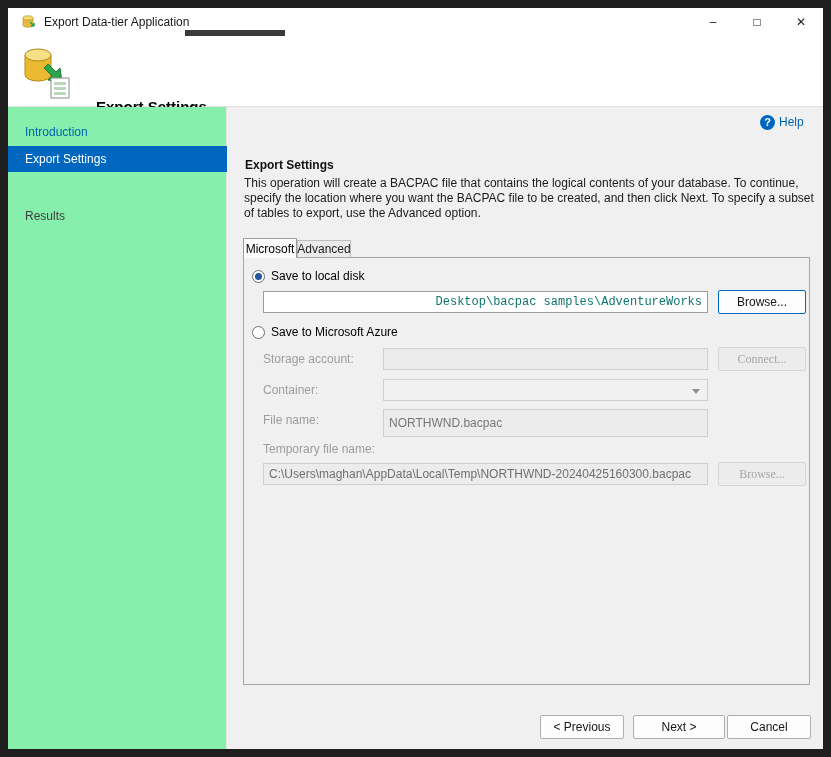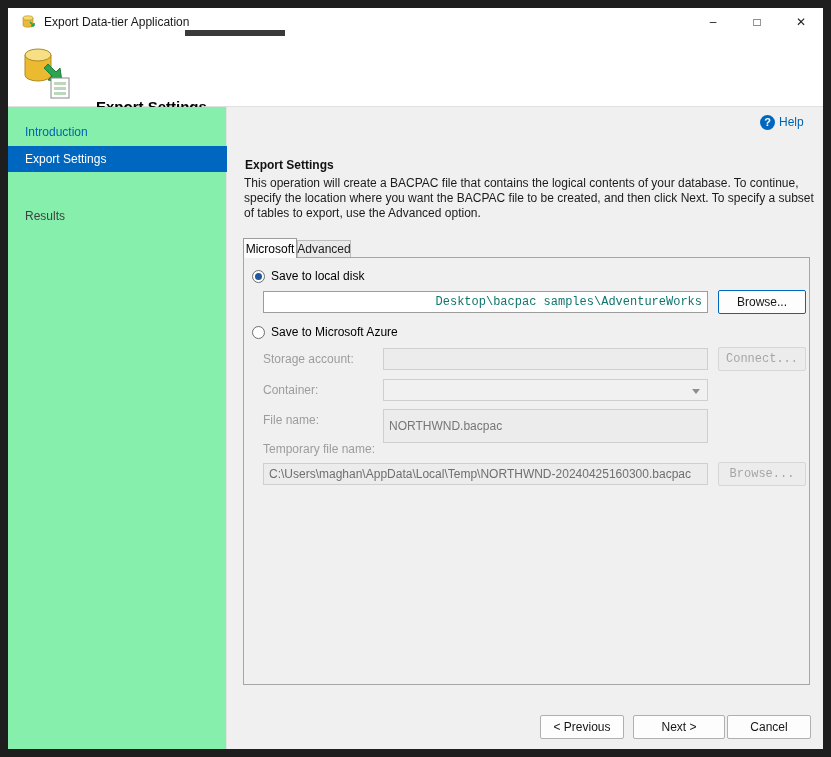--- a/index.html
+++ b/index.html
@@ -29,21 +29,21 @@
   .panel{left:243px;top:257px;width:567px;height:428px;background:#f0f0f0;border:1px solid #a6a6a6;box-sizing:border-box;z-index:2}
   .radio{width:13px;height:13px;border:1px solid #6e6e6e;border-radius:50%;background:#fff;box-sizing:border-box;display:flex;align-items:center;justify-content:center}
   .radiodot{width:7px;height:7px;border-radius:50%;background:#20589c}
   .fieldlabel{font-size:12px;color:#000;white-space:nowrap}
   .graylabel{font-size:12px;color:#9d9d9d;white-space:nowrap}
   .tinput{box-sizing:border-box;border:1px solid #9c9c9c;background:#fff;font-family:Liberation Mono, monospace;font-size:12px;padding:0 5px;color:#0f766e}
   .tinput.right{text-align:right}
   .dinput{box-sizing:border-box;border:1px solid #cfcfcf;background:#ececec;font-family:"Liberation Sans",sans-serif;font-size:12px;padding:0 5px;color:#767676}
   .btn{background:#fdfdfd;border:1px solid #b0b0b0;border-radius:2px;font-size:12px;color:#161616;display:flex;align-items:center;justify-content:center;box-sizing:border-box;font-family:"Liberation Sans",sans-serif;padding:0;cursor:default}
   .accent{border-color:#0067c0}
-  .dbtn{background:#ececec;border:1px solid #d6d6d6;border-radius:2px;color:#a6a6a6;font-size:12px;display:flex;align-items:center;justify-content:center;box-sizing:border-box;font-family:Liberation Mono, monospace;padding:0}
+  .dbtn{background:#ececec;border:1px solid #d6d6d6;border-radius:2px;color:#a6a6a6;font-size:12px;display:flex;align-items:center;justify-content:center;box-sizing:border-box;font-family:Liberation Serif, serif;padding:0}
   .combo{box-sizing:border-box;border:1px solid #cfcfcf;background:#f1f1f1}
   .chev{position:absolute;right:7px;top:9px;width:0;height:0;border-left:4px solid transparent;border-right:4px solid transparent;border-top:5px solid #8f8f8f}
 </style>
 </head>
 <body>
 
 <div class="canvas">
 
   <div class="abs titlebar">
     <span class="abs" style="left:13px;top:6px;width:16px;height:16px">
@@ -119,21 +119,21 @@
   <span class="abs graylabel" style="left:263px;top:352px;z-index:4">Storage account:</span>
   <input class="abs dinput" style="left: 383px; top: 348px; width: 325px; height: 22px; z-index: 4;" disabled="">
   <button class="abs dbtn" style="left:718px;top:347px;width:88px;height:24px;z-index:4" disabled="">Connect...</button>
 
   <span class="abs graylabel" style="left:263px;top:383px;z-index:4">Container:</span>
   <div class="abs combo" style="left:383px;top:379px;width:325px;height:22px;z-index:4">
     <span class="chev"></span>
   </div>
 
   <span class="abs graylabel" style="left:263px;top:413px;z-index:4">File name:</span>
-  <input class="abs dinput" style="left: 383px; top: 409px; width: 325px; height: 34px; z-index: 4;" disabled="" value="NORTHWND.bacpac">
+  <input class="abs dinput" style="left: 383px; top: 409px; width: 325px; height: 28px; z-index: 4;" disabled="" value="NORTHWND.bacpac">
 
   <span class="abs graylabel" style="left:263px;top:442px;z-index:4">Temporary file name:</span>
   <input class="abs dinput" style="left: 263px; top: 463px; width: 445px; height: 22px; z-index: 4; color: rgb(111, 111, 111);" disabled="" value="C:\Users\maghan\AppData\Local\Temp\NORTHWND-20240425160300.bacpac">
   <button class="abs dbtn" style="left:718px;top:462px;width:88px;height:24px;z-index:4" disabled="">Browse...</button>
 
   <button class="abs btn" style="left:540px;top:715px;width:84px;height:24px;z-index:4">&lt; Previous</button>
   <button class="abs btn" style="left:633px;top:715px;width:92px;height:24px;z-index:4">Next &gt;</button>
   <button class="abs btn" style="left:727px;top:715px;width:84px;height:24px;z-index:4">Cancel</button>
 
 </div>

